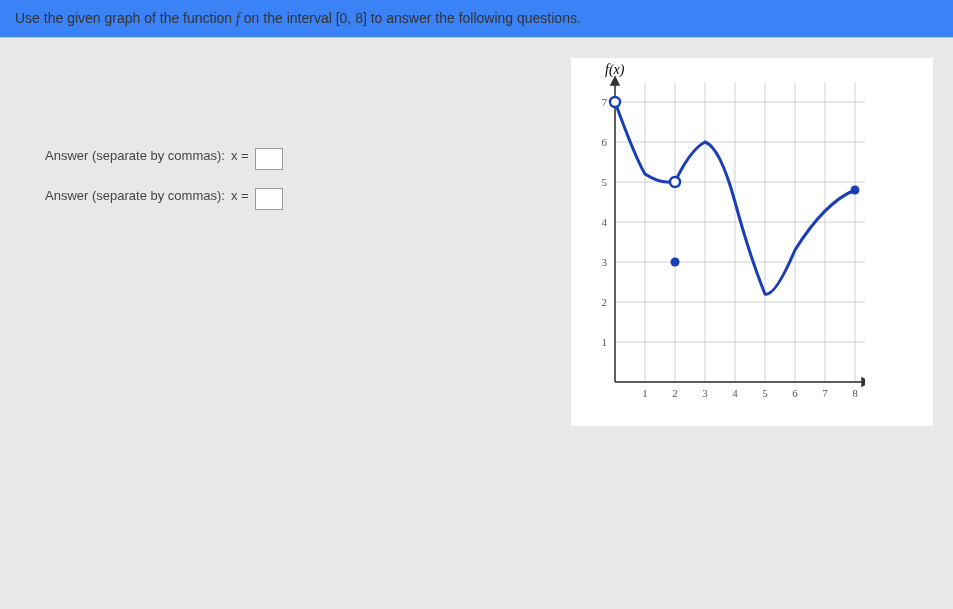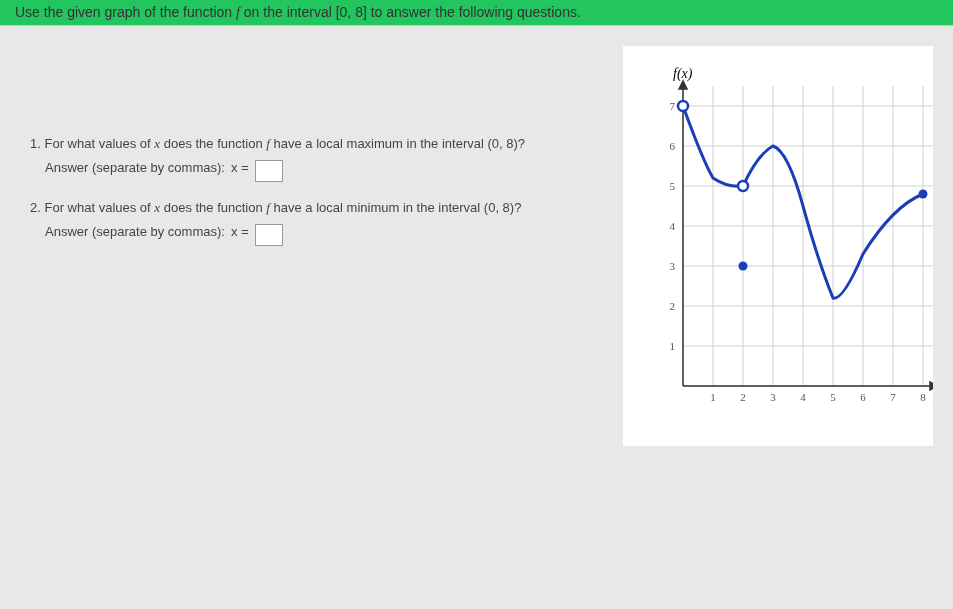--- a/index.html
+++ b/index.html
@@ -7,42 +7,42 @@
       padding: 0;
       box-sizing: border-box;
     }
     body {
       font-family: Arial, sans-serif;
       background: #e8e8e8;
       width: 953px;
       height: 609px;
     }
     .header-bar {
-      background: #22c55e;
-      padding: 4px 15px;
+      background: #3b82f6;
+      padding: 10px 15px;
       border-bottom: 1px solid #ccc;
       font-size: 14px;
       color: #333;
     }
     .header-bar .fn {
       font-style: italic;
       font-family: serif;
     }
     .content-area {
       display: flex;
       padding: 20px;
       gap: 30px;
     }
     .left-panel {
       flex: 1;
     }
     .right-panel {
-      width: 310px;
+      width: 362px;
       background: #fff;
-      padding: 20px;
+      padding: 4px;
     }
     .graph-container {
       position: relative;
       width: 290px;
       height: 360px;
     }
     .y-label {
       position: absolute;
       top: 0;
       left: 30px;
@@ -88,36 +88,28 @@
 
 <div class="header-bar">
   <span>Use the given graph of the function </span><span class="fn">f</span><span> on the interval </span><span>[0, 8]</span><span> to answer the following questions.</span>
 </div>
 
 <div class="content-area">
   <div class="left-panel">
     <div class="questions">
 
       <div class="question-item">
-        <div class="question-text">
-          <span>1.</span>
-          <span>For what values of </span><span class="var">x</span><span> does the function </span><span class="var">f</span><span> have a local maximum in the interval </span><span>(0, 8)?</span>
-        </div>
         <div class="answer-row">
           <span>Answer (separate by commas): </span>
           <span class="var">x =</span>
           <input class="answer-input" value="" style="">
         </div>
       </div>
 
       <div class="question-item">
-        <div class="question-text">
-          <span>2.</span>
-          <span>For what values of </span><span class="var">x</span><span> does the function </span><span class="var">f</span><span> have a local minimum in the interval </span><span>(0, 8)?</span>
-        </div>
         <div class="answer-row">
           <span>Answer (separate by commas): </span>
           <span class="var">x =</span>
           <input class="answer-input" value="" style="">
         </div>
       </div>
 
     </div>
   </div>
 

